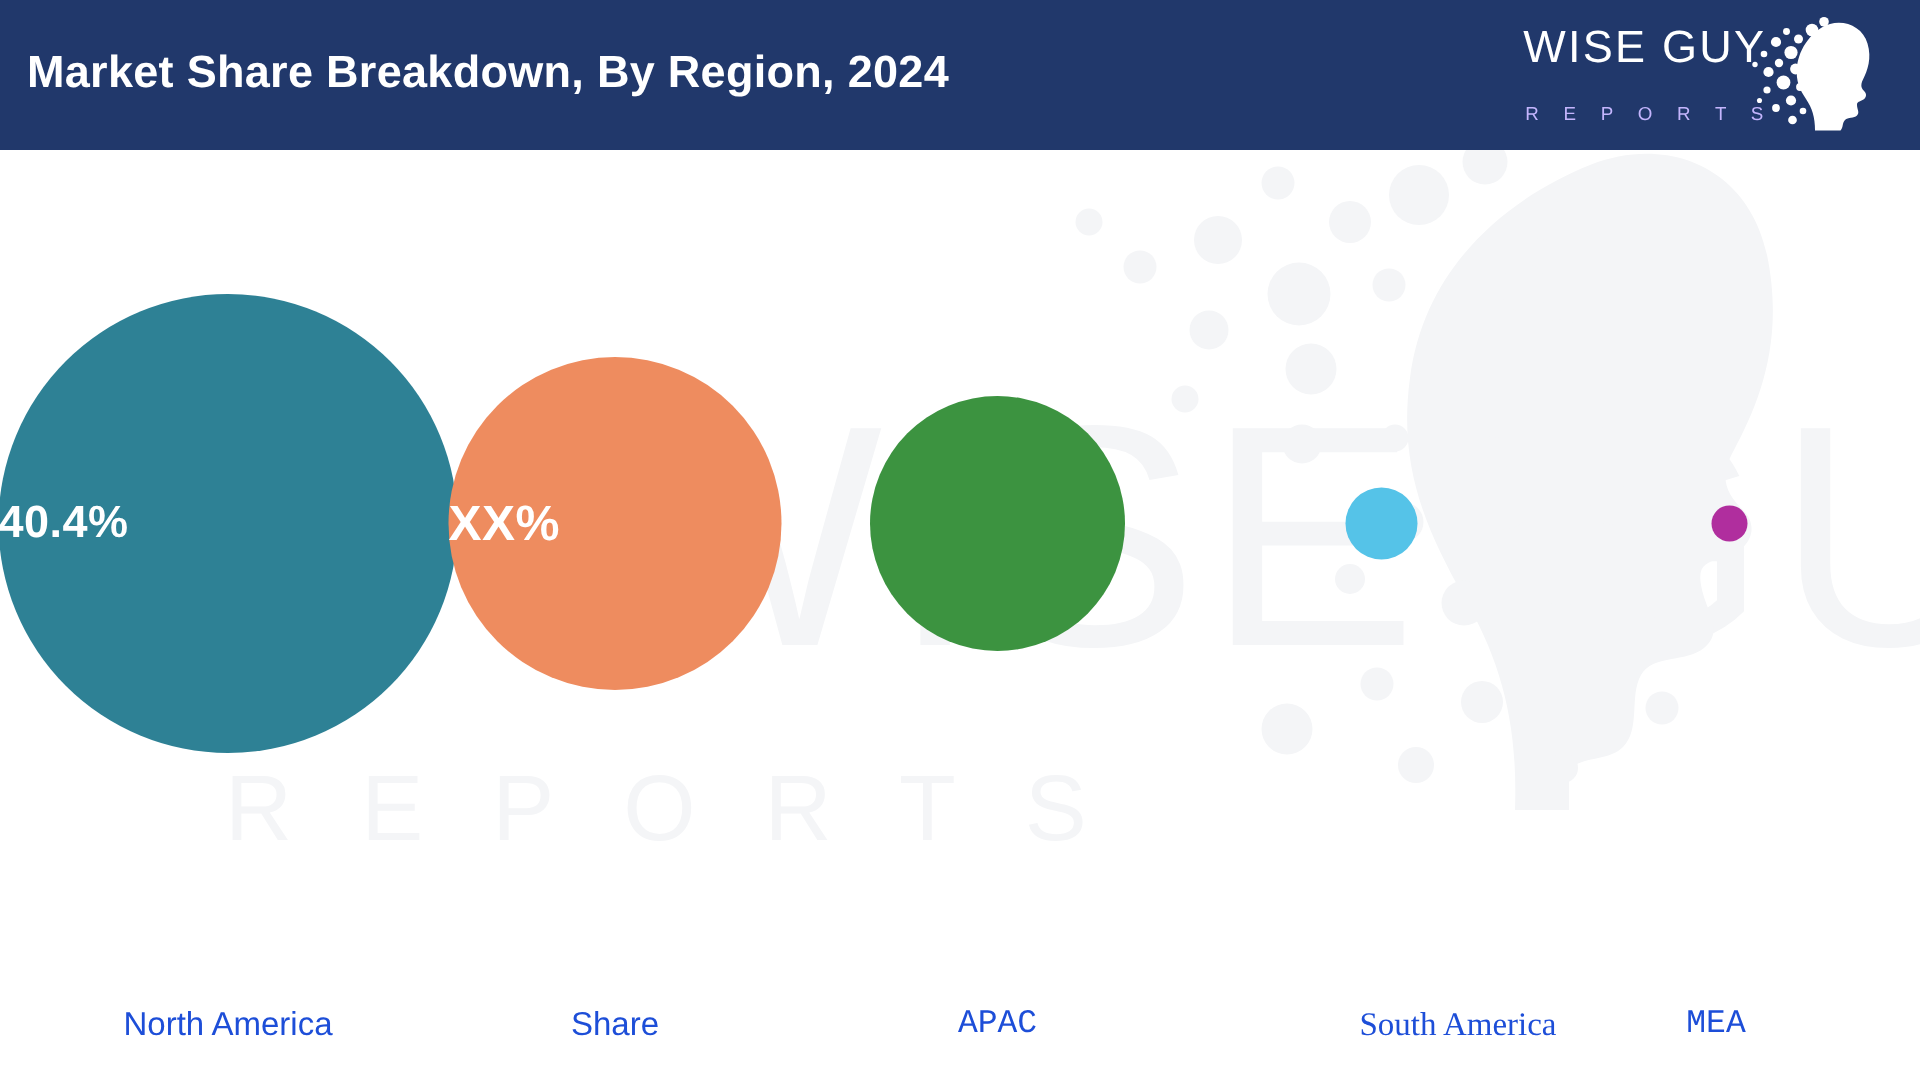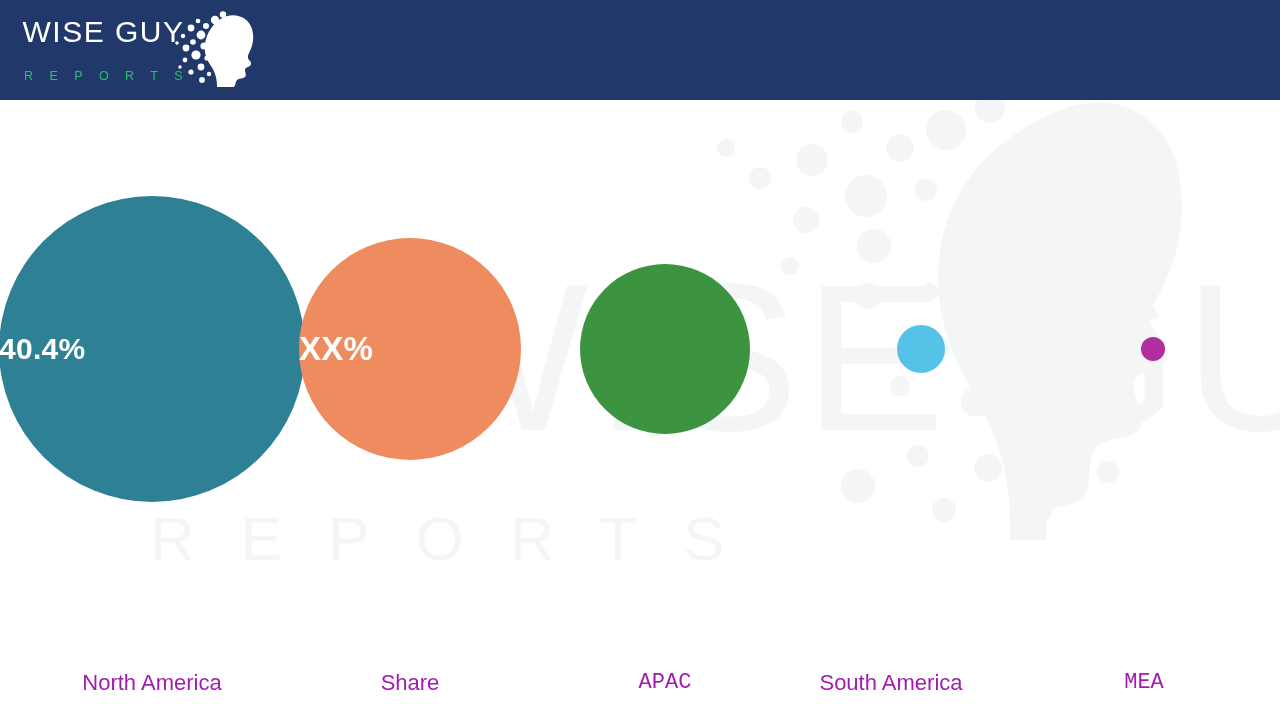--- a/index.html
+++ b/index.html
@@ -59,21 +59,21 @@
     line-height: 1;
   }
   .logo-line1 {
     color: #ffffff;
     font-size: 30px;
     font-weight: 400;
     letter-spacing: 1.5px;
     white-space: nowrap;
   }
   .logo-line2 {
-    color: #22c55e;
+    color: #c4b5fd;
     font-size: 12.5px;
     font-weight: 400;
     letter-spacing: 6.5px;
     white-space: nowrap;
     margin-top: 23px;
     padding-left: 6px;
   }
   .logo-head {
     margin-left: -18px;
     margin-top: 2px;
@@ -113,33 +113,34 @@
     letter-spacing: 0.3px;
     white-space: nowrap;
     user-select: none;
   }
 
   
   .cat-label {
     position: absolute;
     top: 570px;
     transform: translateX(-50%);
-    color: #a21caf;
+    color: #1d4ed8;
     font-size: 22px;
     font-weight: 400;
     white-space: nowrap;
     text-align: center;
   }
 </style>
 </head>
 <body>
 
 <div id="page">
 
   <div id="header">
+    <h1 id="page-title">Market Share Breakdown, By Region, 2024</h1>
 
     <div id="header-logo">
       <div class="logo-words">
         <span class="logo-line1">WISE GUY</span>
         <span class="logo-line2">R E P O R T S</span>
       </div>
       <span class="logo-head">
         <svg width="86" height="78" viewBox="0 0 86 78" aria-hidden="true">
           <g fill="#ffffff">
 
@@ -250,18 +251,18 @@
     <div class="bubble" style="width:24px;height:24px;left:1141px;top:237px;background:#b02e9e;">
       
     </div>
 
     <div class="cat-label" style="left:152px;">North America</div>
 
     <div class="cat-label" style="left:410px;">Share</div>
 
     <div class="cat-label" style="left:665px;font-family:Liberation Mono, monospace;">APAC</div>
 
-    <div class="cat-label" style="left:891px;">South America</div>
+    <div class="cat-label" style="left:972px;font-family:Liberation Serif, serif;">South America</div>
 
     <div class="cat-label" style="left:1144px;font-family:Liberation Mono, monospace;">MEA</div>
 
   </div>
 </div>
 
 </body></html>

